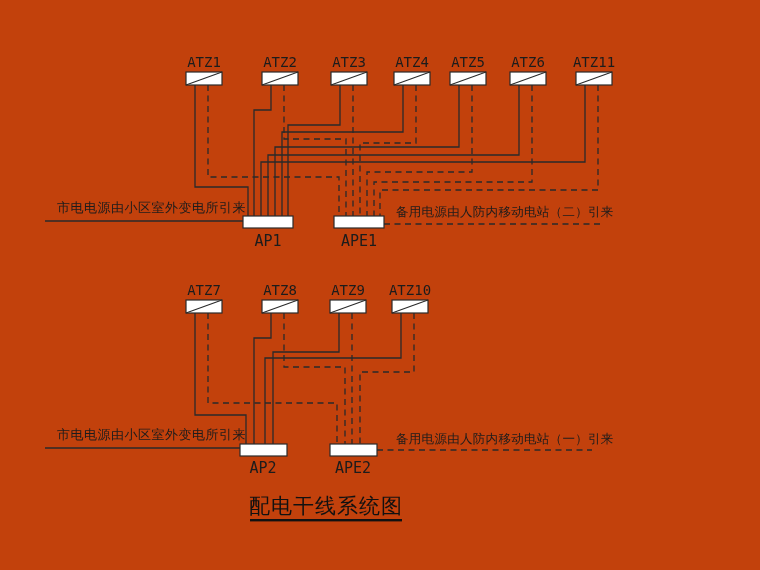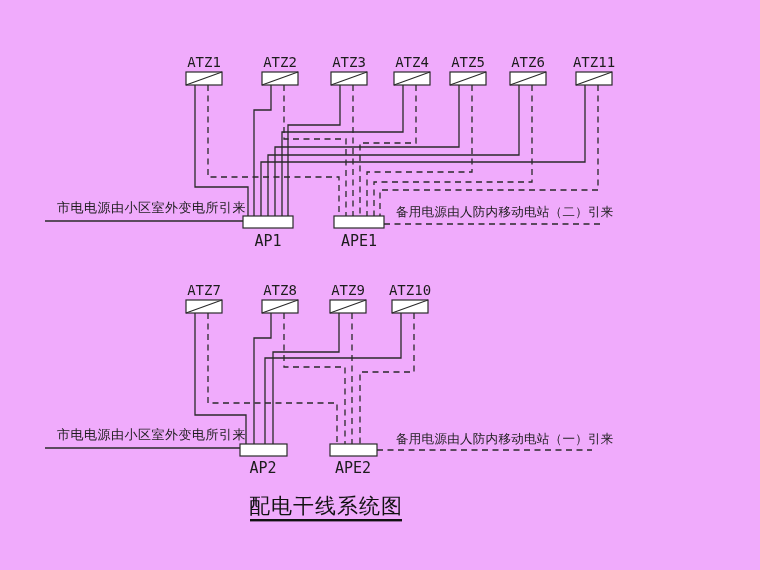--- a/index.html
+++ b/index.html
@@ -1,16 +1,16 @@
 <!DOCTYPE html>
 <html><head>
 <meta charset="utf-8">
 <style>
   html,body{margin:0;padding:0;background:#ffffff;}
-  .stage{width:760px;height:570px;background:#f0abfc;position:relative;overflow:hidden;}
+  .stage{width:760px;height:570px;background:#c2410c;position:relative;overflow:hidden;}
   svg{display:block;}
   .wire{fill:none;stroke:#2a2a2a;stroke-width:1.3;}
   .wire.dashed{stroke-dasharray:6 4.5;}
   .symbol{fill:#ffffff;stroke:#2a2a2a;stroke-width:1.2;}
   .diag{stroke:#2a2a2a;stroke-width:1.1;}
   .busbox{fill:#ffffff;stroke:#2a2a2a;stroke-width:1.2;}
   .devlabel{font-family:"DejaVu Sans Mono","Liberation Mono",monospace;font-size:14px;fill:#1c1c1c;text-anchor:middle;}
   .panlabel{font-family:"DejaVu Sans Mono","Liberation Mono",monospace;font-size:15px;fill:#1c1c1c;text-anchor:middle;}
   .cnote{font-family:"Liberation Sans","DejaVu Sans",sans-serif;font-size:13px;fill:#1c1c1c;letter-spacing:0.5px;}
   .cnote2{font-family:"Liberation Sans","DejaVu Sans",sans-serif;font-size:12.5px;fill:#1c1c1c;letter-spacing:0.3px;}

